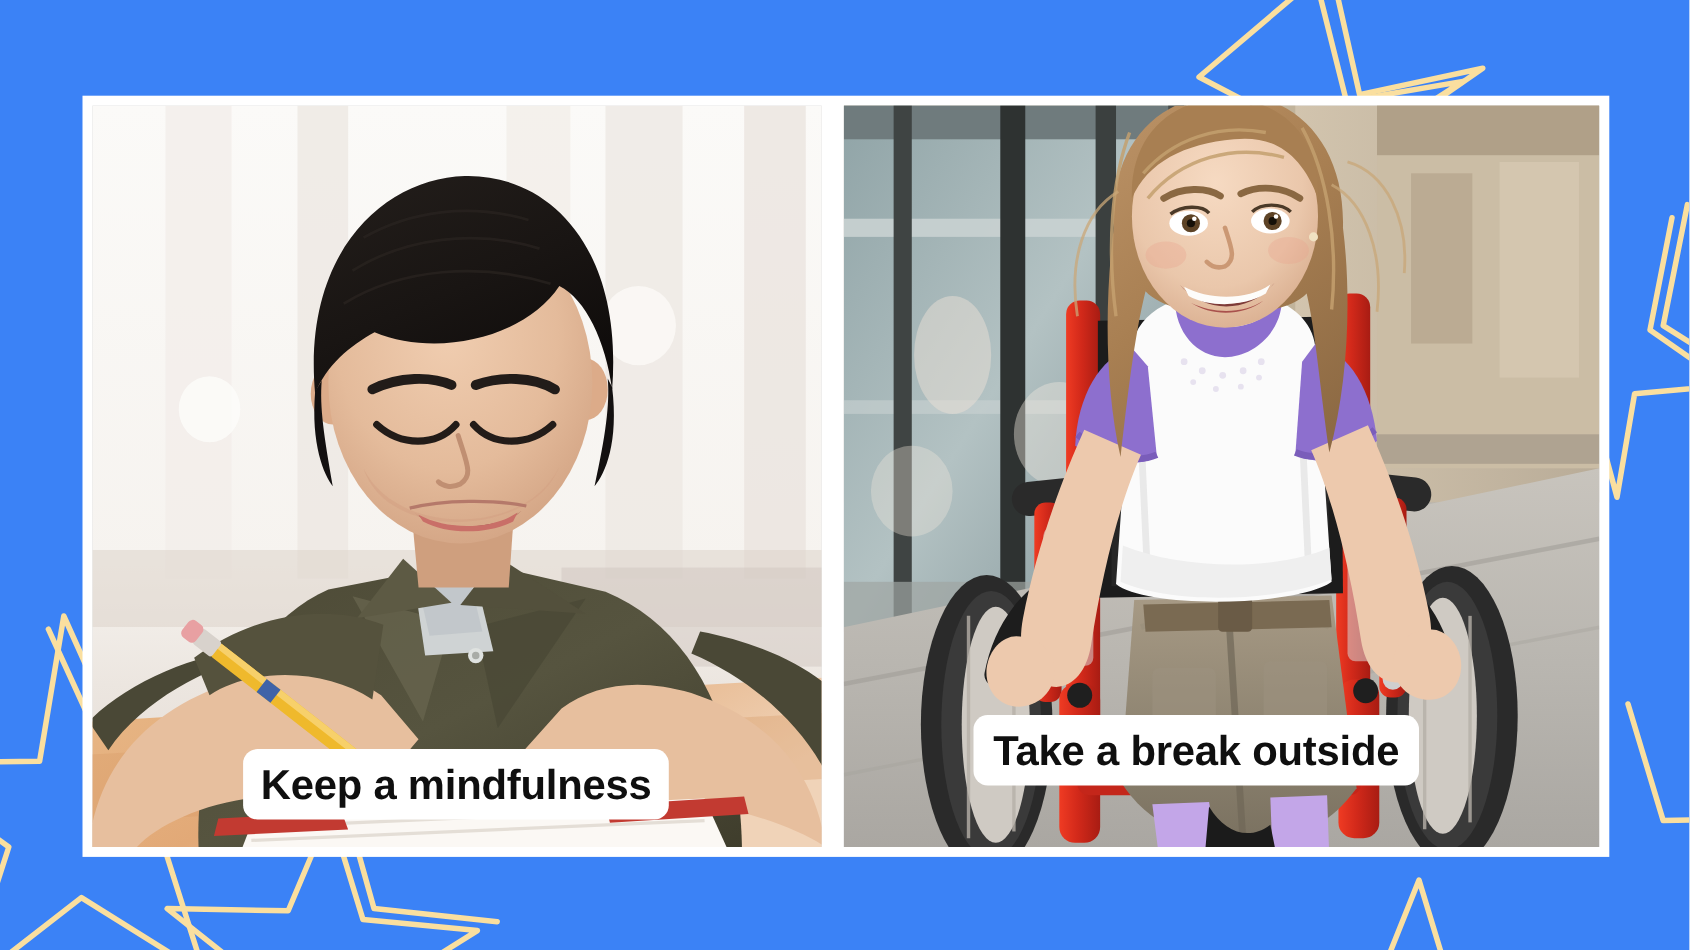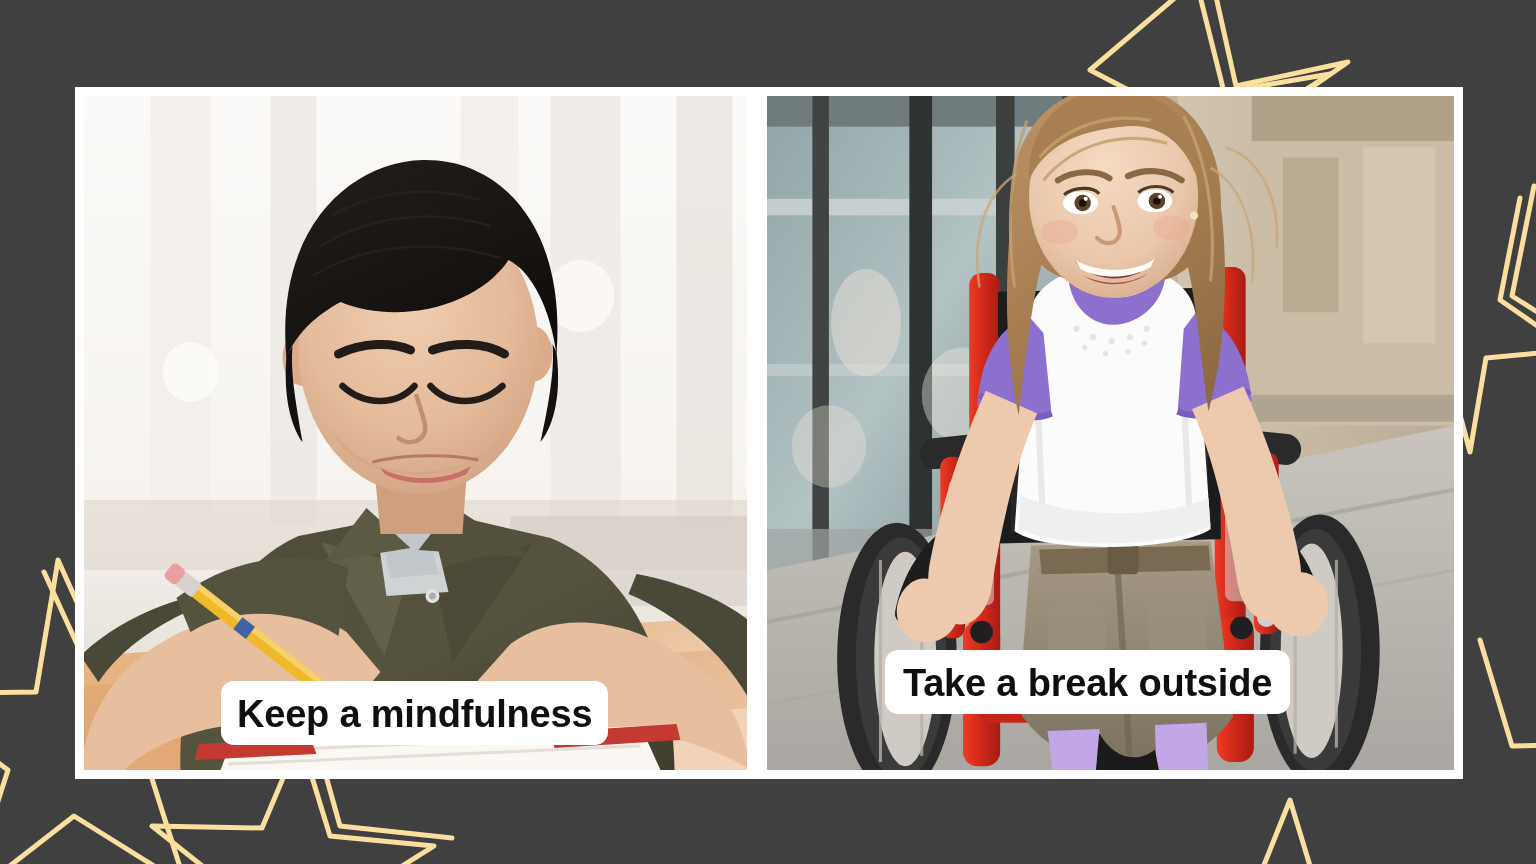--- a/index.html
+++ b/index.html
@@ -10,21 +10,21 @@
   }
   body {
     font-family: "Liberation Sans", sans-serif;
   }
 
   .canvas {
     position: relative;
     width: 1536px;
     height: 864px;
     overflow: hidden;
-    background: #404040;
+    background: #3b82f6;
   }
 
   .deco-layer {
     position: absolute;
     inset: 0;
     pointer-events: none;
   }
   .deco-layer svg { display: block; width: 100%; height: 100%; }
 
   

